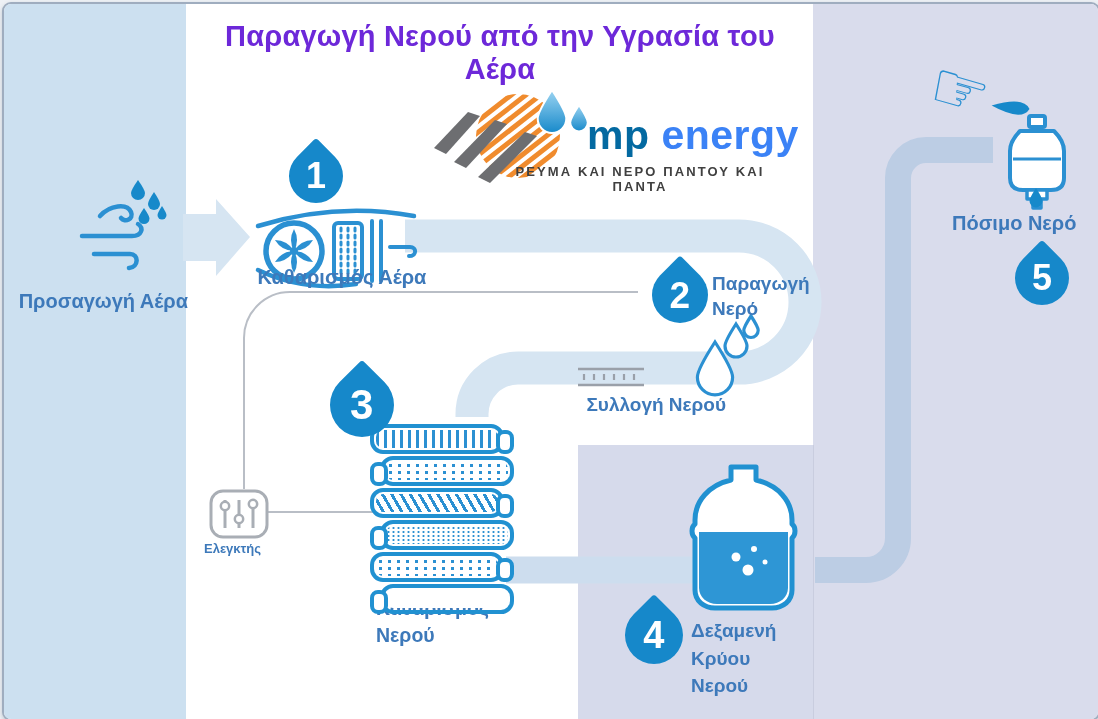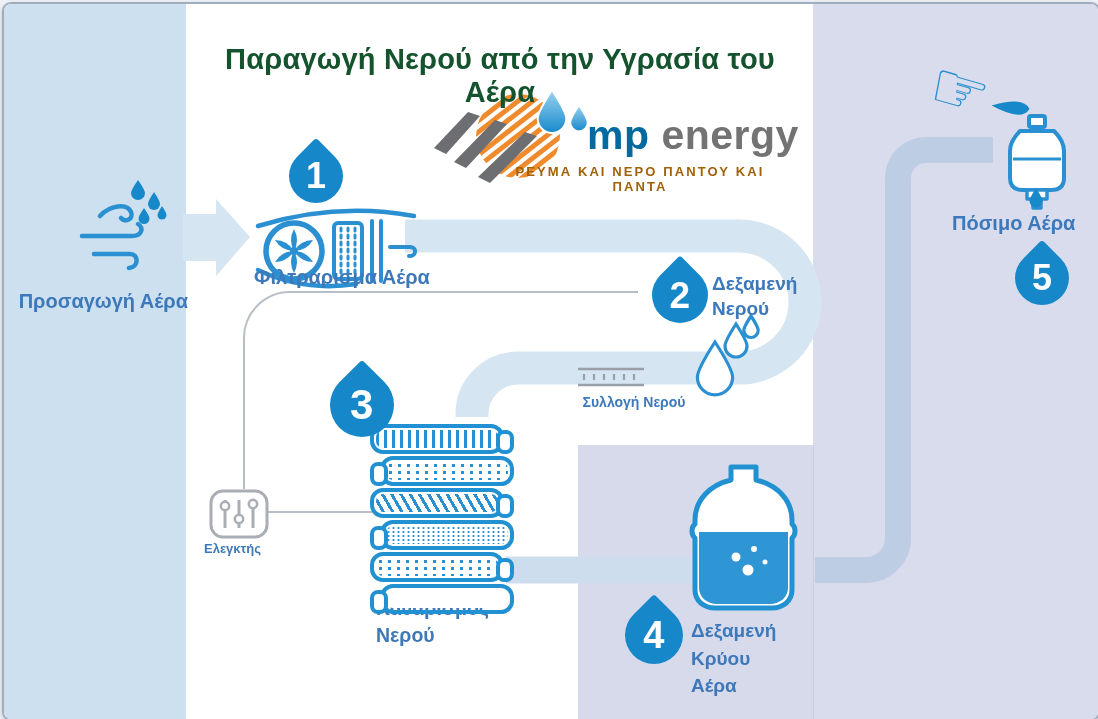--- a/index.html
+++ b/index.html
@@ -4,25 +4,25 @@
 <style>
   html,body{margin:0;padding:0;background:#eef1f5;font-family:"Liberation Sans",sans-serif;}
   #canvas{position:relative;width:1094px;height:715px;margin:2px;background:#ffffff;
           border:2px solid #9fadbf;border-radius:9px;overflow:hidden;box-shadow:0 2px 4px rgba(60,80,100,.25);}
   .panel{position:absolute;top:0;bottom:0;}
   #panel-left{left:0;width:182px;background:#cce0f0;}
   #panel-right{left:809px;right:0;background:#d9dcec;}
   #panel-tank{position:absolute;left:574px;width:235px;top:441px;bottom:0;background:#d6daeb;border-right:1px solid #c9cddf;}
   #vector-layer{position:absolute;left:0;top:0;z-index:2;}
   .txt{position:absolute;z-index:3;color:#3d79ba;font-weight:bold;}
-  #title{left:186px;top:16px;width:620px;text-align:center;font-size:29px;color:#14532d;letter-spacing:.2px;margin-top:23px;}
+  #title{left:186px;top:16px;width:620px;text-align:center;font-size:29px;color:#6d28d9;letter-spacing:.2px;}
   #lbl-air{left:6px;top:286px;width:178px;text-align:right;font-size:20px;}
   #lbl-s1{left:238px;top:262px;width:200px;text-align:center;font-size:20px;}
   #lbl-s2{left:708px;top:268px;width:100px;font-size:19px;line-height:1.3;}
-  #lbl-coll{left:538px;top:390px;width:184px;text-align:center;font-size:14px;}
+  #lbl-coll{left:538px;top:390px;width:184px;text-align:right;font-size:19px;}
   #lbl-ctrl{left:200px;top:537px;width:120px;font-size:13px;}
   #lbl-s3{left:372px;top:591px;width:130px;font-size:19.5px;line-height:1.4;}
   #lbl-s4{left:687px;top:613px;width:102px;font-size:19px;line-height:1.45;}
   #lbl-s5{left:948px;top:208px;width:136px;font-size:20px;}
   
   .numdrop{position:absolute;z-index:4;background:#1688ca;border-radius:6% 50% 50% 50%;
            transform:rotate(45deg);display:flex;align-items:center;justify-content:center;}
   .numdrop span{transform:rotate(-45deg);color:#fff;font-weight:bold;line-height:1;}
   #d1{left:285px;top:145px;width:54px;height:54px;}#d1 span{font-size:36px;}
   #d2{left:648px;top:263px;width:56px;height:56px;}#d2 span{font-size:37px;}
@@ -35,23 +35,23 @@
         background-origin:content-box;background-clip:content-box;padding:2px;margin-bottom:2px;background-color:#fff;}
   .frow.capR::after,.frow.capL::after{content:"";position:absolute;top:2px;width:10px;height:16px;
         border:4px solid #2191d1;border-radius:8px;background:#fff;}
   .frow.capR::after{right:-14px;}  .frow.capL::after{left:-14px;}
   .p-vlines{background-image:repeating-linear-gradient(90deg,#2b90d2 0 3px,transparent 3px 8px);}
   .p-dots{background-image:radial-gradient(#2b90d2 1.7px,transparent 2px);background-size:9px 7px;}
   .p-diag{background-image:repeating-linear-gradient(60deg,transparent 0 5px,#2b90d2 5px 8px);}
   .p-fine{background-image:radial-gradient(#2b90d2 1px,transparent 1.3px);background-size:5px 4px;}
   
   #logo-text{position:absolute;left:583px;top:108px;z-index:3;font-size:41px;font-weight:bold;letter-spacing:.5px;}
-  #logo-text .g{color:#0369a1;} #logo-text .o{color:#737373;}
+  #logo-text .g{color:#0369a1;} #logo-text .o{color:#3b82f6;}
   #logo-tagline{position:absolute;left:495px;top:160px;width:282px;z-index:3;text-align:center;
-                font-size:13px;font-weight:600;letter-spacing:2.1px;color:#a16207;}
+                font-size:13px;font-weight:600;letter-spacing:2.1px;color:#404040;}
   
   #hand{position:absolute;left:926px;top:48px;z-index:3;font-size:66px;color:#2b90d2;
         transform:rotate(16deg);font-weight:normal;}
 </style>
 </head>
 <body>
 
 <div id="canvas">
 
   <div class="panel" id="panel-left"></div>
@@ -193,27 +193,27 @@
 
   <div class="txt" id="title">Παραγωγή Νερού από την Υγρασία του Αέρα</div>
 
   <div id="logo-text">
     <span class="g">mp</span>
     <span class="o">energy</span>
   </div>
   <div id="logo-tagline">ΡΕΥΜΑ ΚΑΙ ΝΕΡΟ ΠΑΝΤΟΥ ΚΑΙ ΠΑΝΤΑ</div>
 
   <div class="txt" id="lbl-air">Προσαγωγή Αέρα</div>
-  <div class="txt" id="lbl-s1">Φιλτράρισμα Αέρα</div>
-  <div class="txt" id="lbl-s2">Δεξαμενή Νερού</div>
+  <div class="txt" id="lbl-s1">Καθαρισμός Αέρα</div>
+  <div class="txt" id="lbl-s2">Παραγωγή Νερό</div>
   <div class="txt" id="lbl-coll">Συλλογή Νερού</div>
   <div class="txt" id="lbl-ctrl">Ελεγκτής</div>
   <div class="txt" id="lbl-s3">Καθαρισμός Νερού</div>
-  <div class="txt" id="lbl-s4">Δεξαμενή Κρύου Αέρα</div>
-  <div class="txt" id="lbl-s5">Πόσιμο Αέρα</div>
+  <div class="txt" id="lbl-s4">Δεξαμενή Κρύου Νερού</div>
+  <div class="txt" id="lbl-s5">Πόσιμο Νερό</div>
 
   <div id="hand">☞</div>
 
   <div class="numdrop" id="d1">
       <span>1</span>
     </div>
   <div class="numdrop" id="d2">
       <span>2</span>
     </div>
   <div class="numdrop" id="d3">

